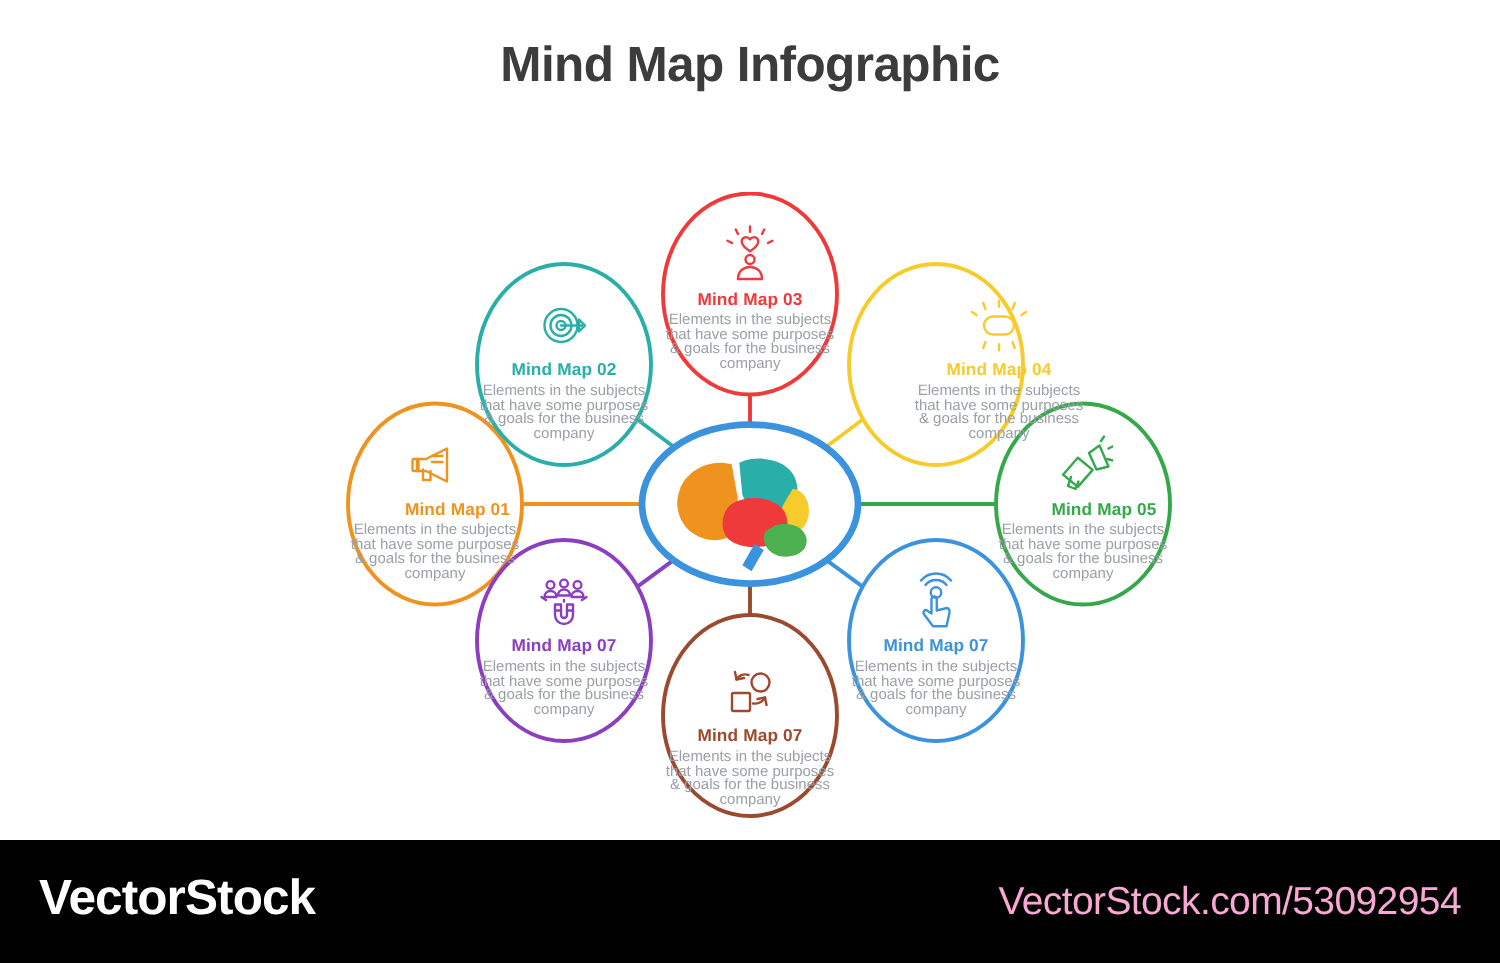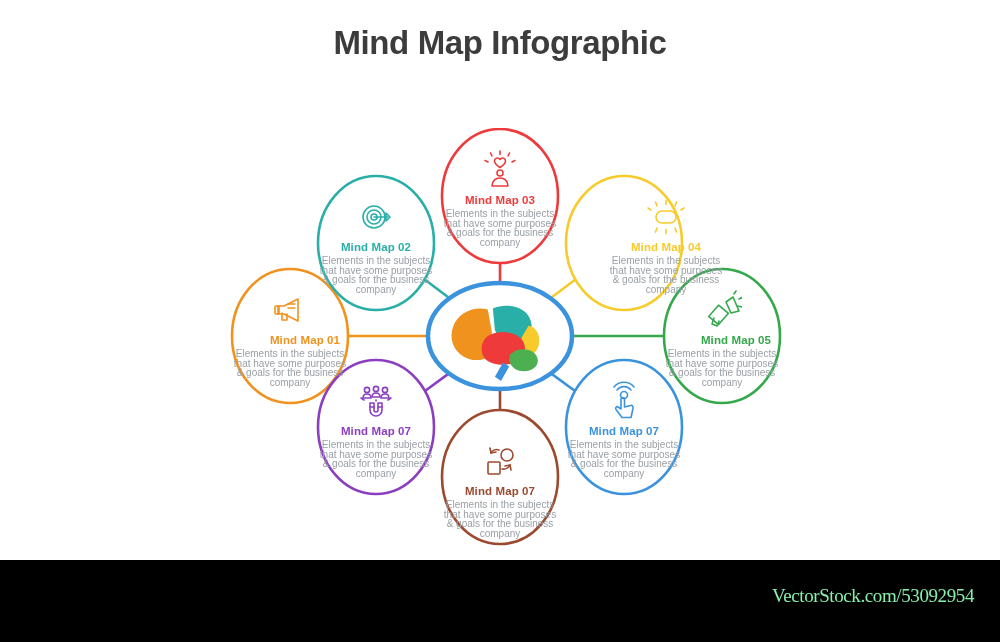--- a/index.html
+++ b/index.html
@@ -51,21 +51,21 @@
   #footer {
     position:absolute; left:0; top:560px; width:1000px; height:82px;
     background:#000000;
   }
   #brand-name {
     position:absolute; left:26px; top:19px;
     font-size:33px; font-weight:bold; color:#ffffff; letter-spacing:-0.6px;
   }
   #brand-url {
     position:absolute; right:26px; top:25px;
-    font-size:19px; color:#86efac; letter-spacing:-0.4px;font-family:Liberation Serif, serif;
+    font-size:26px; color:#f9a8d4; letter-spacing:-0.4px;
   }
 </style>
 </head>
 <body>
 
 <div id="header">
   <div id="page-title">Mind Map Infographic</div>
 </div>
 
 <div id="stage">
@@ -199,14 +199,15 @@
            <path d="M14 26h4M22 26h4"></path>
            <path d="M8 19l-3-2M20 20v-1M32 19l3-2"></path>
         </svg>
         <div class="node-title" style="color: rgb(139, 63, 192);">Mind Map 07</div>
         <div class="node-desc">Elements in the subjects that have  some purposes &amp; goals for the  business company</div>
       </div>
     </div>
 </div>
 
 <div id="footer">
+  <div id="brand-name">VectorStock</div>
   <div id="brand-url">VectorStock.com/53092954</div>
 </div>
 
 </body></html>

